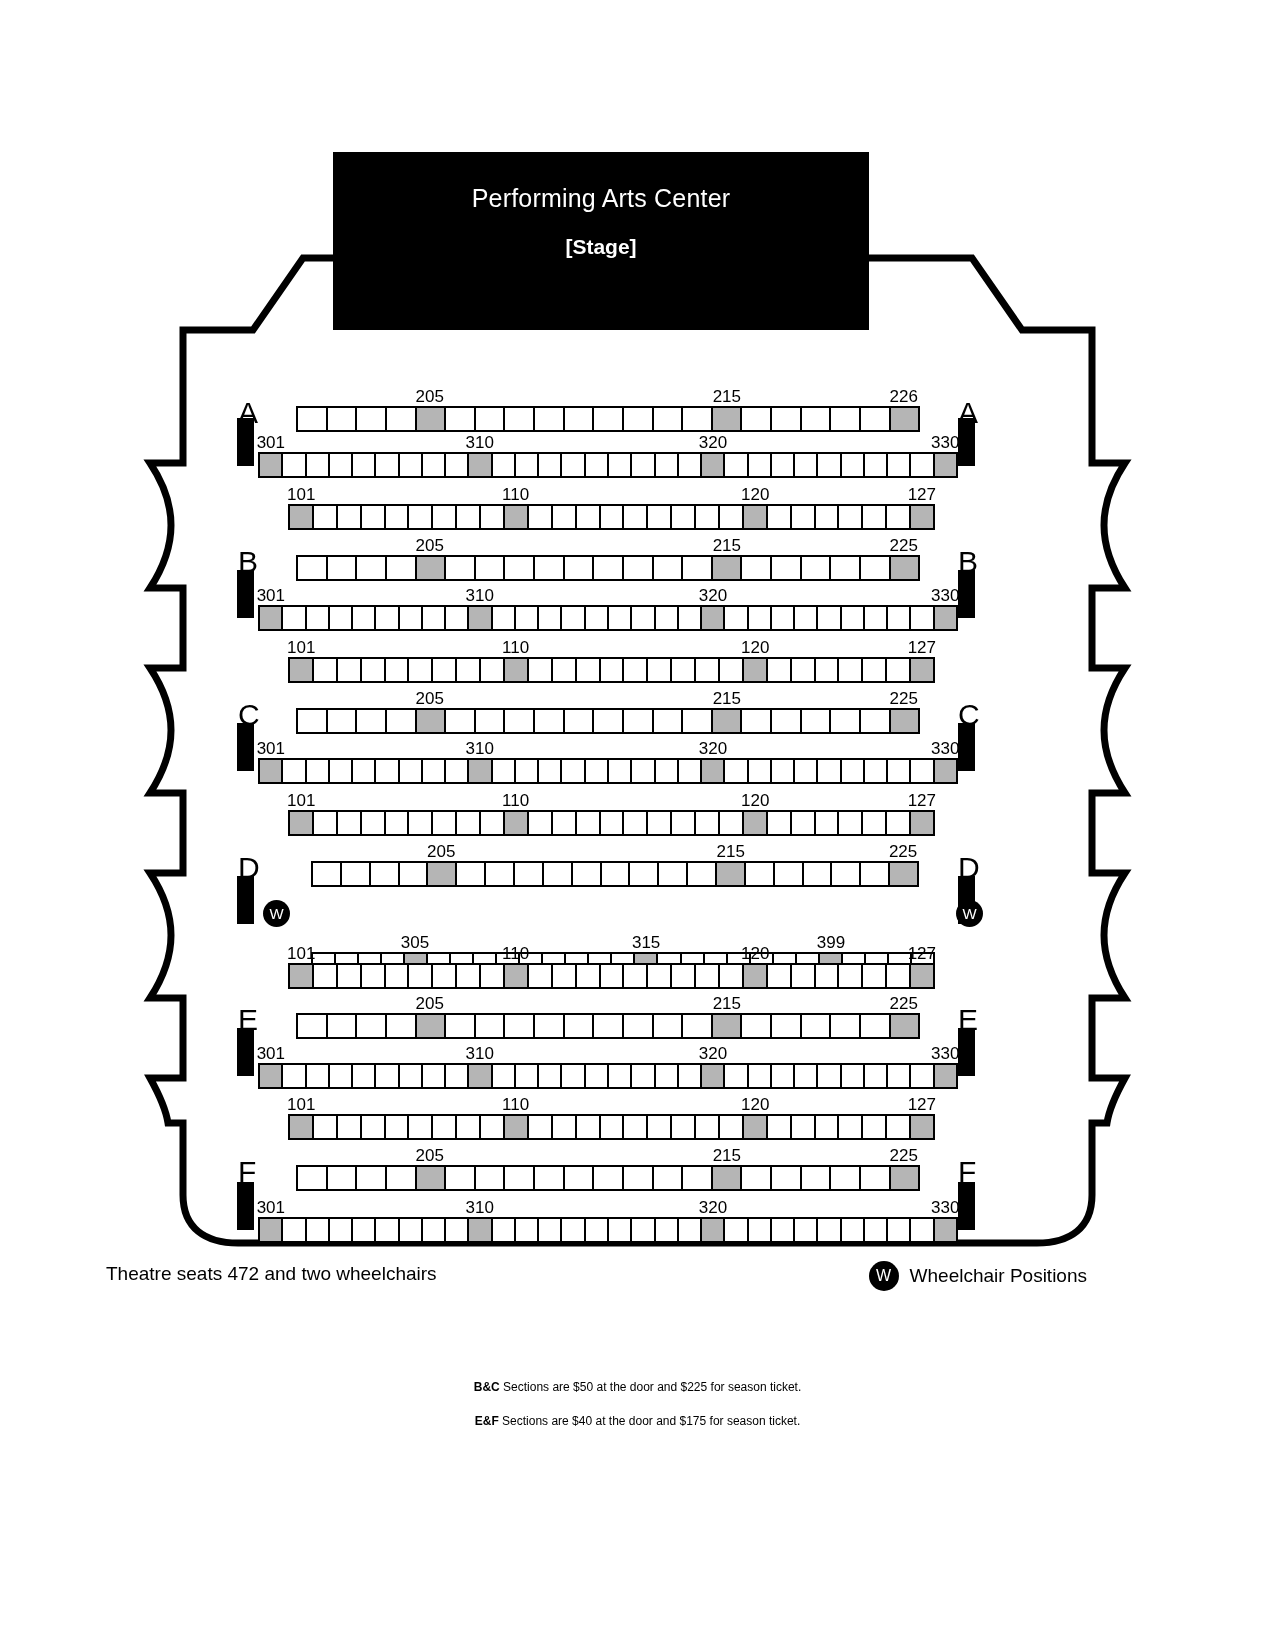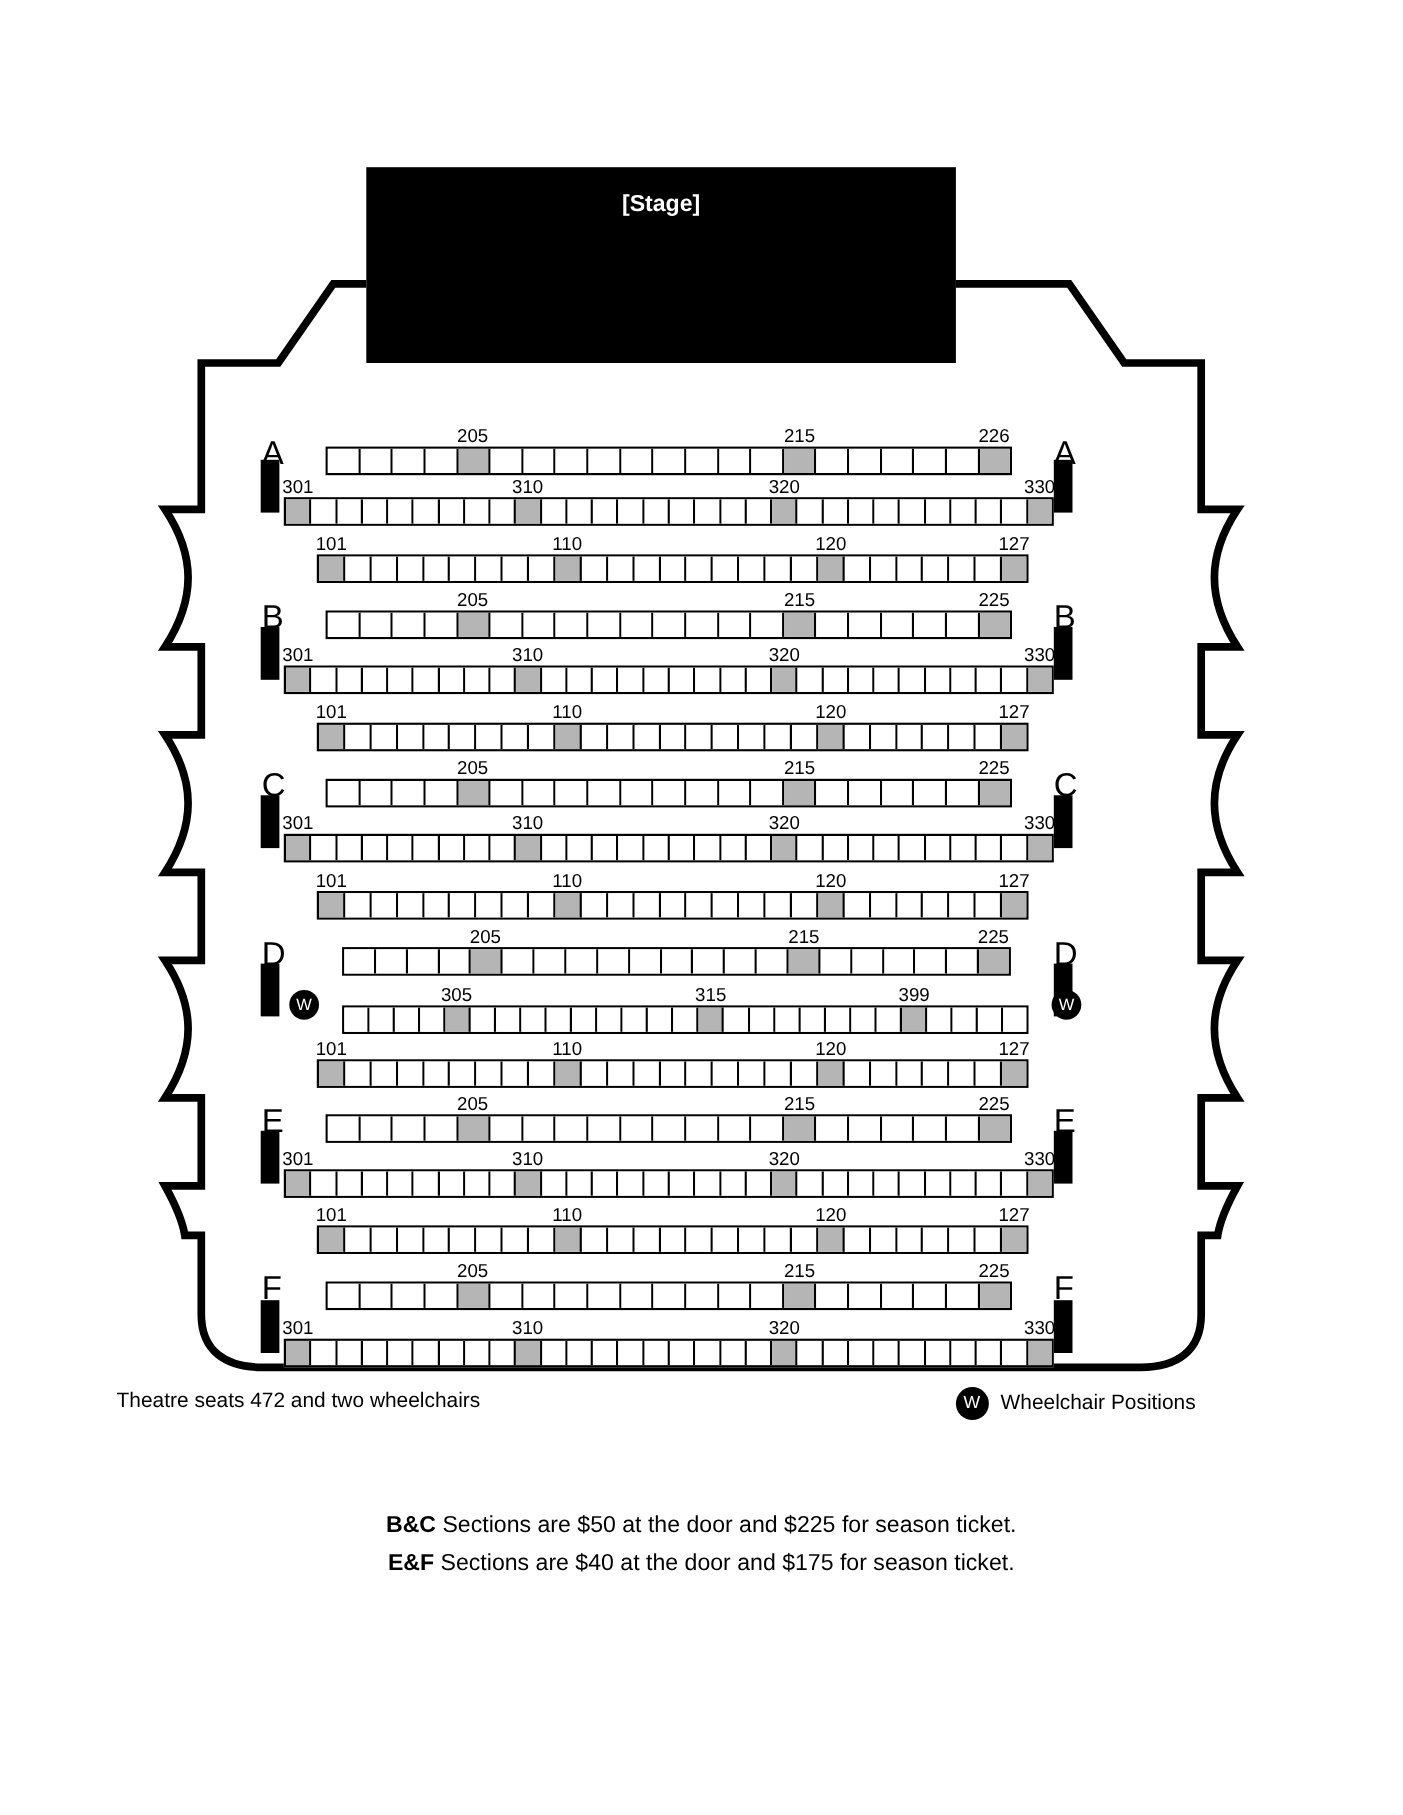--- a/index.html
+++ b/index.html
@@ -160,21 +160,21 @@
   #wc-legend .wc-text { font-size: 19px; }
 
   
   #pricing {
     position: absolute;
     left: 0; top: 1370px;
     width: 1275px;
     text-align: center;
   }
   .price-line {
-    font-size: 21px;
+    font-size: 12px;
     line-height: 34px;
     white-space: nowrap;
   }
   .price-line .sec { font-weight: bold; }
 </style>
 </head>
 <body>
 
 <svg id="auditorium-outline" viewBox="0 0 1275 1300">
 
@@ -220,20 +220,21 @@
     C 1097 545 1097 505 1125 463
     L 1092 463
     L 1092 330
     L 1022 330
     L 972 258
     L 869 258
   " fill="none" stroke="#000" stroke-width="7" stroke-linejoin="miter"></path>
 </svg>
 
 <div id="stage-banner">
+  <div id="stage-line1">Performing Arts Center</div>
   <div id="stage-line3">[Stage]</div>
 </div>
 
 <div id="seatmap">
     <div class="aisle-bar" style="left: 237px; top: 418px; height: 48px;"></div>
     <div class="aisle-bar" style="left: 958px; top: 418px; height: 48px;"></div>
     <div class="aisle-bar" style="left: 237px; top: 570px; height: 48px;"></div>
     <div class="aisle-bar" style="left: 958px; top: 570px; height: 48px;"></div>
     <div class="aisle-bar" style="left: 237px; top: 723px; height: 48px;"></div>
     <div class="aisle-bar" style="left: 958px; top: 723px; height: 48px;"></div>
@@ -569,21 +570,21 @@
         <div class="seat"></div>
         <div class="seat"></div>
         <div class="seat hl"></div>
       </div>
       <div class="seat-num" style="left: 130.286px;">205</div>
       <div class="seat-num" style="left: 419.81px;">215</div>
       <div class="seat-num" style="left: 592.076px;">225</div>
     </div>
     <div class="w-marker" style="top: 900px; left: 263px;">W</div>
     <div class="w-marker" style="top: 900px; left: 956px;">W</div>
-    <div class="seat-row" style="left: 311px; top: 894px; width: 624px;">
+    <div class="seat-row" style="left: 311px; top: 932px; width: 624px;">
       <div class="row-track" style="width: 624px;">
         <div class="seat"></div>
         <div class="seat"></div>
         <div class="seat"></div>
         <div class="seat"></div>
         <div class="seat hl"></div>
         <div class="seat"></div>
         <div class="seat"></div>
         <div class="seat"></div>
         <div class="seat"></div>

